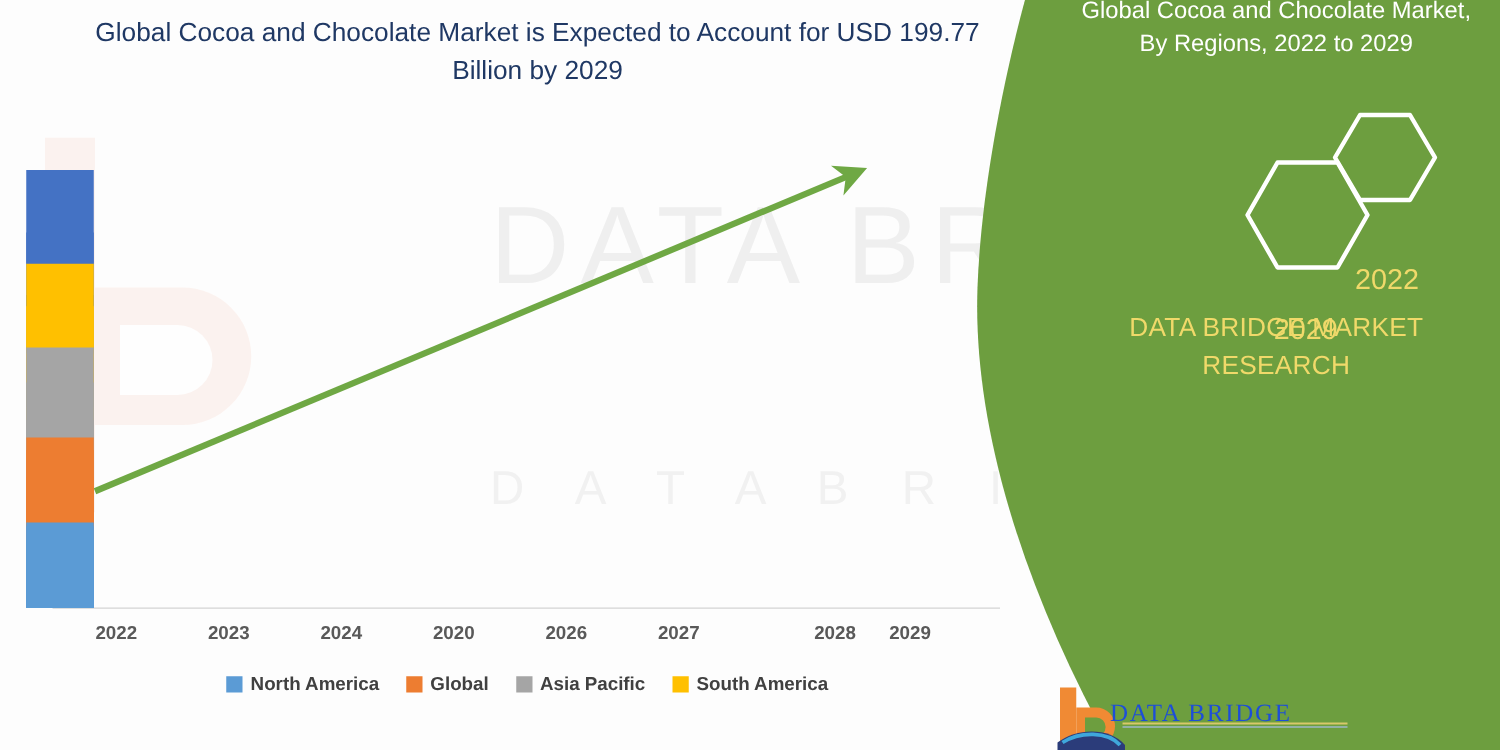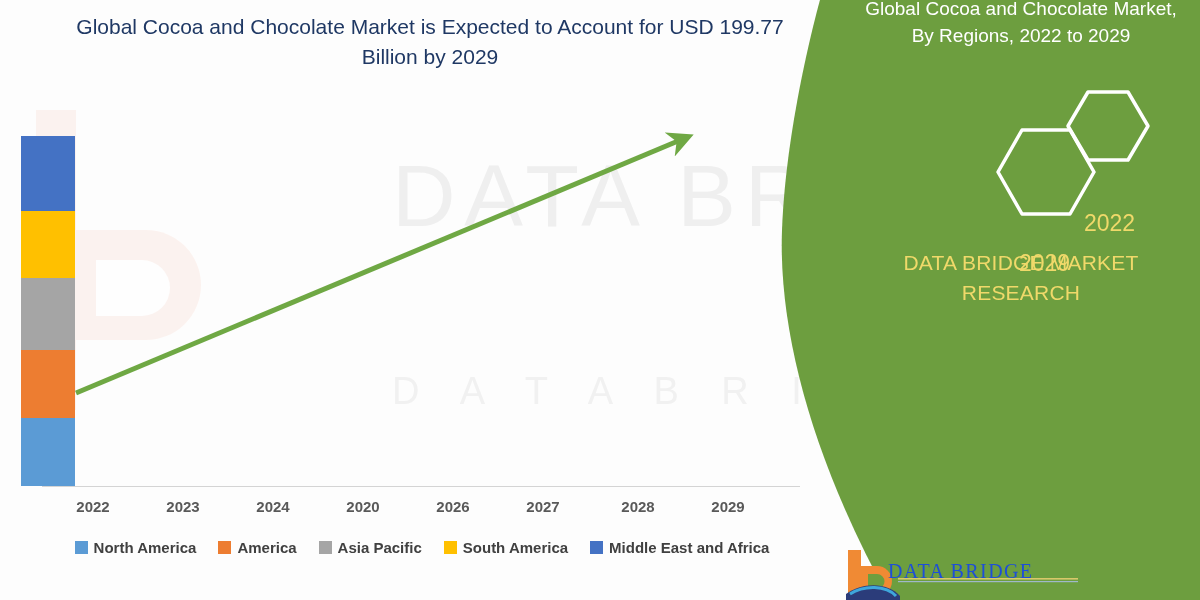--- a/index.html
+++ b/index.html
@@ -161,21 +161,21 @@
           <div class="seg" style="height: 54px; background: rgb(91, 155, 213);"></div>
         </div>
         <div class="x-label" style="left: 495px;">2027</div>
         <div class="bar" style="left: 21px; width: 54px; top: 186px; bottom: auto; height: 300px;">
           <div class="seg" style="height: 59px; background: rgb(68, 114, 196);"></div>
           <div class="seg" style="height: 61px; background: rgb(255, 192, 0);"></div>
           <div class="seg" style="height: 54px; background: rgb(165, 165, 165);"></div>
           <div class="seg" style="height: 61px; background: rgb(237, 125, 49);"></div>
           <div class="seg" style="height: 65px; background: rgb(91, 155, 213);"></div>
         </div>
-        <div class="x-label" style="left: 590px;">2028</div>
+        <div class="x-label" style="left: 620px;">2028</div>
         <div class="bar" style="left: 21px; width: 54px; top: 136px; bottom: auto; height: 350px;">
           <div class="seg" style="height: 75px; background: rgb(68, 114, 196);"></div>
           <div class="seg" style="height: 67px; background: rgb(255, 192, 0);"></div>
           <div class="seg" style="height: 72px; background: rgb(165, 165, 165);"></div>
           <div class="seg" style="height: 68px; background: rgb(237, 125, 49);"></div>
           <div class="seg" style="height: 68px; background: rgb(91, 155, 213);"></div>
         </div>
         <div class="x-label" style="left: 680px;">2029</div>
       </div>
 
@@ -188,33 +188,29 @@
       <line id="arrow-line" x1="76" y1="393" x2="679.8530122408599" y2="140.2471919447867" stroke="#6fa844" stroke-width="5" marker-end="url(#arrowhead)"></line>
     </svg>
 
     <div id="legend">
         <div class="legend-item">
           <span class="legend-swatch" style="background: rgb(91, 155, 213);"></span>
           <span class="legend-label">North America</span>
         </div>
         <div class="legend-item">
           <span class="legend-swatch" style="background: rgb(237, 125, 49);"></span>
-          <span class="legend-label">America</span>
+          <span class="legend-label">Global</span>
         </div>
         <div class="legend-item">
           <span class="legend-swatch" style="background: rgb(165, 165, 165);"></span>
           <span class="legend-label">Asia Pacific</span>
         </div>
         <div class="legend-item">
           <span class="legend-swatch" style="background: rgb(255, 192, 0);"></span>
           <span class="legend-label">South America</span>
-        </div>
-        <div class="legend-item">
-          <span class="legend-swatch" style="background: rgb(68, 114, 196);"></span>
-          <span class="legend-label">Middle East and Africa</span>
         </div>
       </div>
   </div>
 
   <div id="right-panel">
     <svg id="right-shape" viewBox="0 0 440 600" preserveAspectRatio="none">
       <path id="green-path" d="M60 0 C 60 0, 26 120, 22 230 C 18 340, 58 470, 130 600 L 440 600 L 440 0 Z" fill="#6d9e3f"></path>
     </svg>
 
     <div id="right-content">

